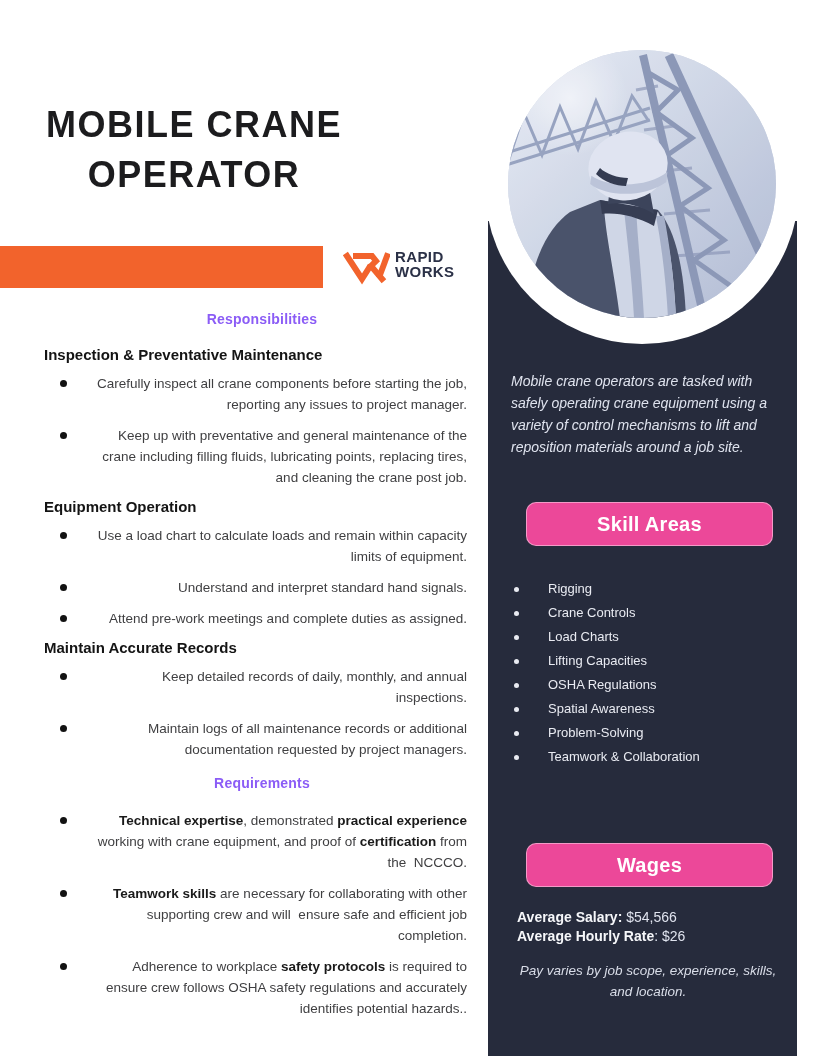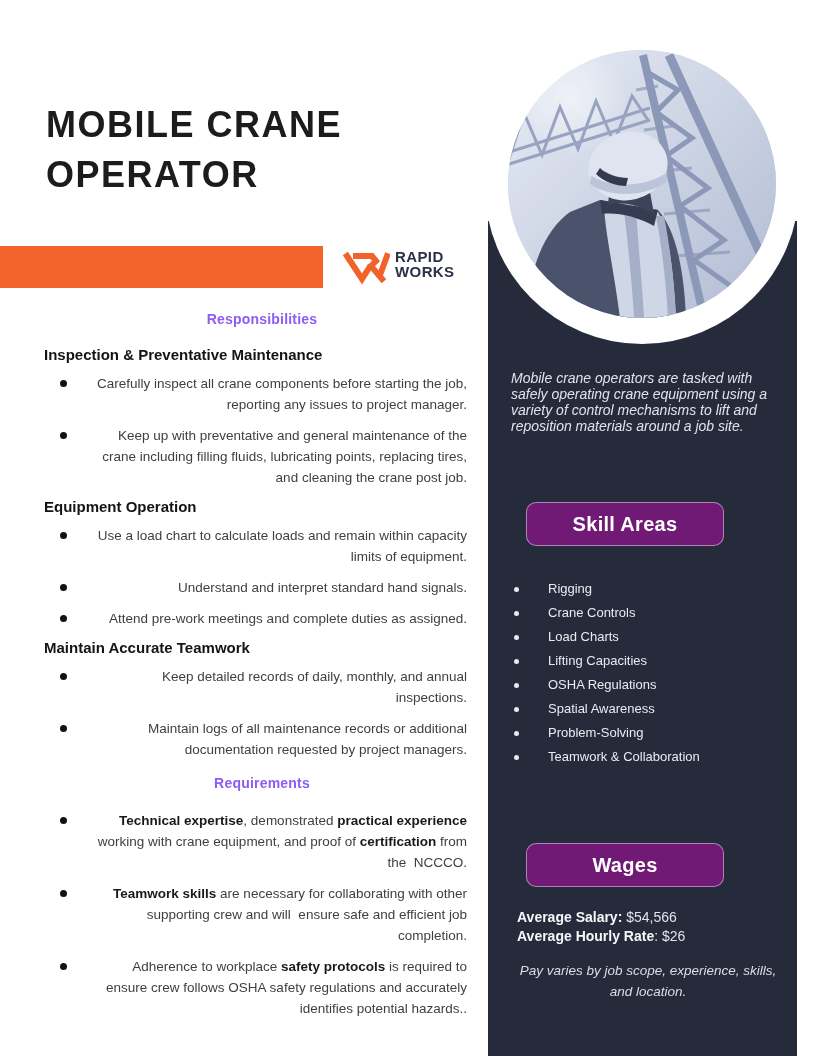--- a/index.html
+++ b/index.html
@@ -5,21 +5,21 @@
   html,body{margin:0;padding:0;background:#e8e8e8;}
   .page{
     position:relative;width:816px;height:1056px;margin:0 auto;
     background:#ffffff;overflow:hidden;
     font-family:"Liberation Sans",sans-serif;
   }
   
   .title{
     position:absolute;left:46px;top:100px;
     font-size:36px;font-weight:bold;line-height:50px;
-    letter-spacing:1.5px;color:#1c1c1e;
+    letter-spacing:1.5px;color:#1c1c1e;text-align:center;
   }
   .accent-bar{
     position:absolute;left:0;top:246px;width:323px;height:42px;
     background:#F2632C;
   }
   .logo{
     position:absolute;left:342px;top:249px;display:flex;
   }
   .logo svg{display:block;}
   .logo-text{margin-left:5px;color:#2b3147;font-weight:bold;
@@ -54,25 +54,25 @@
     position:absolute;left:485px;top:30px;width:314px;height:314px;
     border-radius:50%;background:#ffffff;
   }
   .photo{
     position:absolute;left:508px;top:50px;width:268px;height:268px;
     border-radius:50%;overflow:hidden;background:#cfd6e4;
   }
   .photo svg{display:block;}
   .panel-desc{
     position:absolute;left:511px;top:370px;width:268px;
-    font-style:italic;font-size:14px;line-height:16px;color:#dfe3ee;
+    font-style:italic;font-size:14px;line-height:22px;color:#dfe3ee;
   }
   .pill-btn{
-    position:absolute;left:526px;width:198px;height:44px;
-    background:#701a75;border:1px solid rgba(255,255,255,0.45);
+    position:absolute;left:526px;width:247px;height:44px;
+    background:#ec4899;border:1px solid rgba(255,255,255,0.45);
     border-radius:10px;box-sizing:border-box;
     display:flex;align-items:center;justify-content:center;
     font-size:20px;font-weight:bold;color:#ffffff;letter-spacing:0.3px;
   }
   .btn-skills{top:502px;}
   .btn-wages{top:843px;text-align:center;}
   .skills{
     position:absolute;left:504px;top:577px;list-style:none;margin:0;padding:0;
   }
   .skills li{
@@ -127,21 +127,21 @@
       <ul>
         <li><span class="dot"></span><span class="li-text"><span>Carefully inspect all crane components before starting the job, reporting any issues to project manager.</span></span></li>
         <li><span class="dot"></span><span class="li-text"><span>Keep up with preventative and general maintenance of the crane including filling fluids, lubricating points, replacing tires, and cleaning the crane post job.</span></span></li>
       </ul>
       <h3>Equipment Operation</h3>
       <ul>
         <li><span class="dot"></span><span class="li-text"><span>Use a load chart to calculate loads and remain within capacity limits of equipment.</span></span></li>
         <li><span class="dot"></span><span class="li-text"><span>Understand and interpret standard hand signals.</span></span></li>
         <li><span class="dot"></span><span class="li-text"><span>Attend pre-work meetings and complete duties as assigned.</span></span></li>
       </ul>
-      <h3>Maintain Accurate Teamwork</h3>
+      <h3>Maintain Accurate Records</h3>
       <ul>
         <li><span class="dot"></span><span class="li-text"><span>Keep detailed records of daily, monthly, and annual inspections.</span></span></li>
         <li><span class="dot"></span><span class="li-text"><span>Maintain logs of all maintenance records or additional documentation requested by project managers.</span></span></li>
       </ul>
       <h2 class="sec-requirements">Requirements</h2>
       <ul>
         <li><span class="dot"></span><span class="li-text"><span class="b">Technical expertise</span><span>, demonstrated </span><span class="b">practical experience</span><span> working with crane equipment, and proof of </span><span class="b">certification</span><span> from the  NCCCO.</span></span></li>
         <li><span class="dot"></span><span class="li-text"><span class="b">Teamwork skills</span><span> are necessary for collaborating with other supporting crew and will  ensure safe and efficient job completion.</span></span></li>
         <li><span class="dot"></span><span class="li-text"><span>Adherence to workplace </span><span class="b">safety protocols</span><span> is required to ensure crew follows OSHA safety regulations and accurately identifies potential hazards..</span></span></li>
       </ul>

